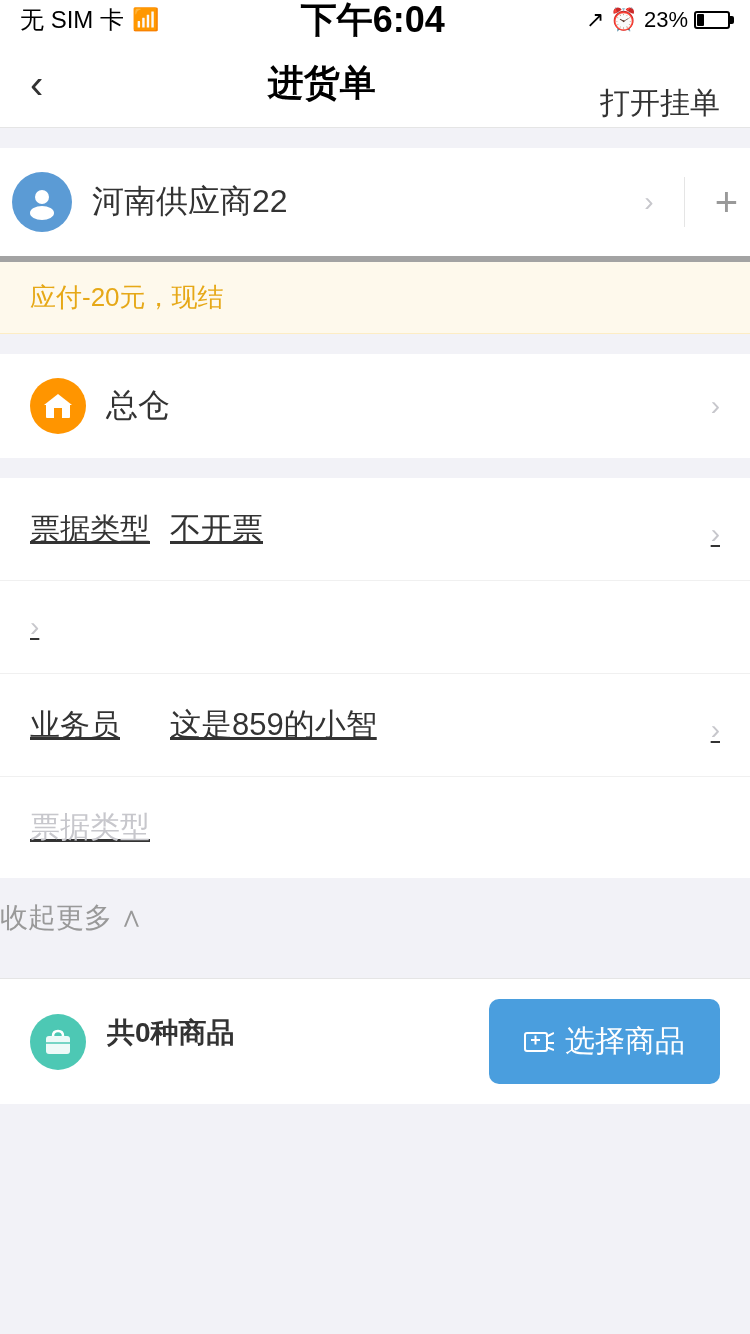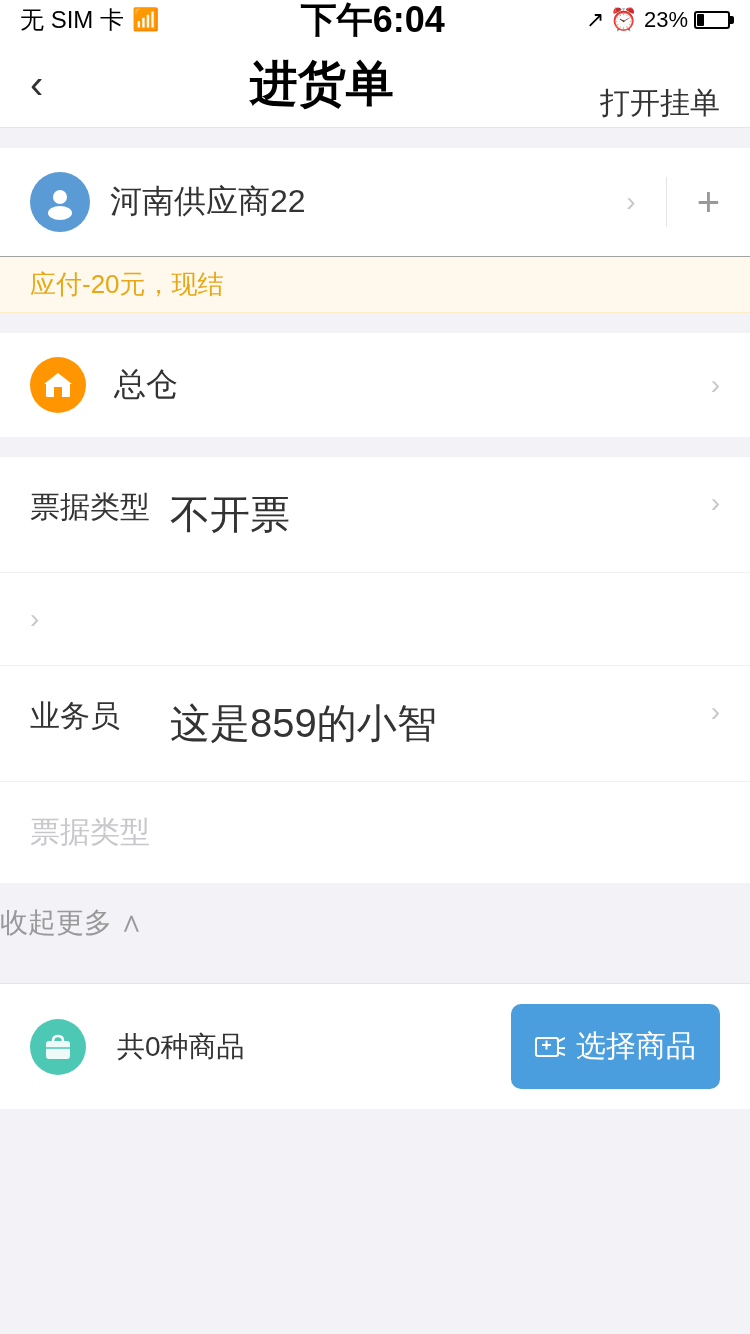--- a/index.html
+++ b/index.html
@@ -66,21 +66,21 @@
       padding: 0 30px;
       border-bottom: 1px solid #e5e5e5;
     }
     .nav-back {
       font-size: 40px;
       color: #333;
       cursor: pointer;
       line-height: 1;
     }
     .nav-title {
-      font-size: 48px;
+      font-size: 36px;
       font-weight: 600;
       color: #000;
     }
     .nav-action {
       font-size: 30px;
       color: #333;
       margin-top: 40px;
     }
 
     
@@ -91,23 +91,23 @@
 
     
     .card {
       background: #fff;
     }
 
     
     .supplier-row {
       display: flex;
       align-items: center;
-      padding: 24px 30px;
-      background: #fff;
-      border-bottom: 1px solid #a3a3a3;
+      padding: 24px 12px;
+      background: #fff;
+      border-bottom: 6px solid #a3a3a3;
     }
     .supplier-avatar {
       width: 60px;
       height: 60px;
       border-radius: 50%;
       background: #5b9bd5;
       display: flex;
       align-items: center;
       justify-content: center;
       margin-right: 20px;
@@ -131,21 +131,21 @@
     }
     .add-btn {
       font-size: 40px;
       color: #999;
       font-weight: 300;
     }
 
     
     .notice-bar {
       background: #fef9ec;
-      padding: 10px 30px;
+      padding: 18px 30px;
       font-size: 26px;
       color: #e6a817;
       border-bottom: 1px solid #fdedc4;
     }
 
     
     .warehouse-row {
       display: flex;
       align-items: center;
       padding: 24px 30px;
@@ -159,41 +159,41 @@
       display: flex;
       align-items: center;
       justify-content: center;
       margin-right: 20px;
       flex-shrink: 0;
     }
     .warehouse-name {
       flex: 1;
       font-size: 32px;
       color: #333;
-      margin-left: 8px;
     }
 
     
     .form-row {
       display: flex;
-      align-items: flex-start;
+      align-items: flex-end;
       padding: 30px 30px;
       background: #fff;
       border-top: 1px solid #f0f0f0;
       min-height: 90px;
+      text-decoration: underline;
     }
     .form-label {
       font-size: 30px;
       color: #333;
       width: 140px;
       flex-shrink: 0;
     }
     .form-value {
       flex: 1;
-      font-size: 40px;
+      font-size: 31px;
       color: #333;
     }
     .form-placeholder {
       flex: 1;
       font-size: 30px;
       color: #c7c7cc;
     }
 
     
     .collapse-row {
@@ -211,42 +211,42 @@
     .bottom-bar {
       background: #fff;
       padding: 20px 30px;
       display: flex;
       align-items: center;
       justify-content: space-between;
       border-top: 1px solid #e5e5e5;
     }
     .product-count-wrap {
       display: flex;
-      align-items: center;
-      gap: 31px;
+      gap: 21px;
+      font-weight: bold;
     }
     .product-icon {
       width: 56px;
       height: 56px;
       border-radius: 50%;
       background: #4dc8b4;
       display: flex;
       align-items: center;
       justify-content: center;
     }
     .product-count-text {
       font-size: 28px;
       color: #333;
     }
     .select-product-btn {
       background: #4a9ede;
       color: #fff;
       border: none;
       border-radius: 10px;
-      padding: 22px 24px;
+      padding: 22px 35px;
       font-size: 30px;
       display: flex;
       align-items: center;
       gap: 11px;
       cursor: pointer;
     }
 
     .wifi-icon { font-size: 22px; }
   </style>
 </head>

